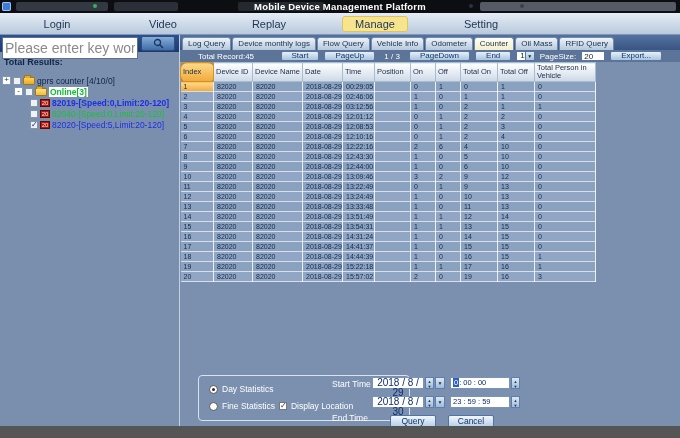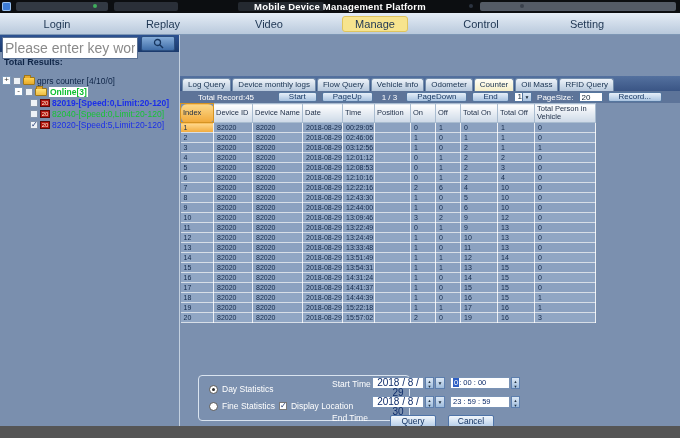--- a/index.html
+++ b/index.html
@@ -55,21 +55,21 @@
   .folder.open { background:linear-gradient(#ffe379,#f0bc44); }
   .devicon { width:10px; height:8px; background:#b41612; border:1px solid #5c0a08; color:#ffe9d0;
     font-size:6px; line-height:6px; text-align:center; flex:0 0 10px; }
   .online-label { background:#ffffff; color:#0bbf2e; font-weight:bold; padding:0 1px; }
   .grp-label { color:#0f2547; }
   .indent1 { padding-left:12px; } .indent2 { padding-left:28px; }
 
   
   .right { flex:1; min-width:0; display:flex; flex-direction:column; background:#7b90af; }
   .tabstrip { height:15px; flex:0 0 15px; background:linear-gradient(#54719f,#3a5585);
-    display:flex; align-items:flex-end; padding-left:2px; gap:1px;margin-top:41px; }
+    display:flex; align-items:flex-end; padding-left:2px; gap:1px; }
   .tab { font-size:8px; height:13px; line-height:11px; padding:0 5px; color:#16304f;
     background:linear-gradient(#eef3f9,#b6c8dc); border:1px solid #718cab; border-bottom:none;
     border-radius:3px 3px 0 0; white-space:nowrap; }
   .tab.active { background:linear-gradient(#fffef6,#f4eec8); }
 
   .toolbar { height:12px; flex:0 0 12px; background:#5d7499; display:flex; align-items:center;
     font-size:8px; color:#fff; padding:0 18px; gap:5px; white-space:nowrap; }
   .tbtn { background:linear-gradient(#e6eff9,#a9c3e0); border:1px solid #56779f; border-radius:2px;
     color:#11325e; font-size:8px; height:10px; line-height:8px; padding:0 10px; }
   .pageind { margin:0 4px; }
@@ -145,24 +145,23 @@
     <span class="blur b3"></span>
     <span class="blur b4"></span>
     <span class="dot green"></span>
     <span class="dot dark1"></span>
     <span class="dot dark2"></span>
     <span class="apptitle">Mobile Device Management Platform</span>
   </div>
 
   <div class="menubar">
     <div class="menu-item"><span>Login</span></div>
+    <div class="menu-item"><span>Video</span></div>
     <div class="menu-item"><span>Replay</span></div>
-    <div class="menu-item"><span>Video</span></div>
     <div class="menu-item active"><span>Manage</span></div>
-    <div class="menu-item"><span>Control</span></div>
     <div class="menu-item"><span>Setting</span></div>
   </div>
 
   <div class="main">
 
     <div class="left">
       <div class="searchrow">
         <input type="text" placeholder="Please enter key word" style="">
         <div class="searchbtn">
           <svg width="11" height="11" viewBox="0 0 11 11">
@@ -224,21 +223,21 @@
         <button class="tbtn">PageUp</button>
         <span class="pageind">1 / 3</span>
         <button class="tbtn">PageDown</button>
         <button class="tbtn">End</button>
         <span class="psel">
           <span class="val">1</span>
           <span class="arr">▼</span>
         </span>
         <span>PageSize:</span>
         <input class="psinput" value="20" style="">
-        <button class="tbtn">Record...</button>
+        <button class="tbtn">Export...</button>
       </div>
 
       <div class="tablewrap">
         <table>
           <colgroup>
             <col class="c0">
               <col class="c1">
               <col class="c2">
               <col class="c3">
               <col class="c4">

